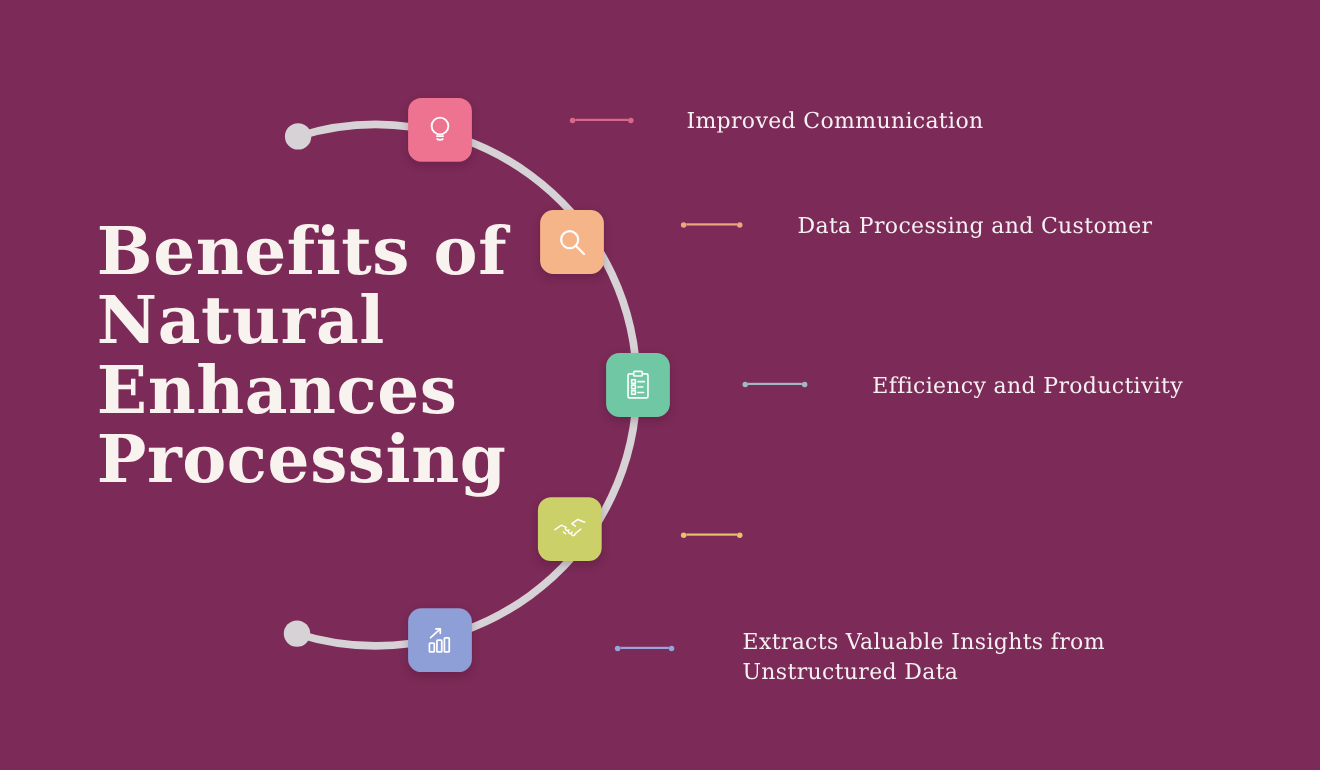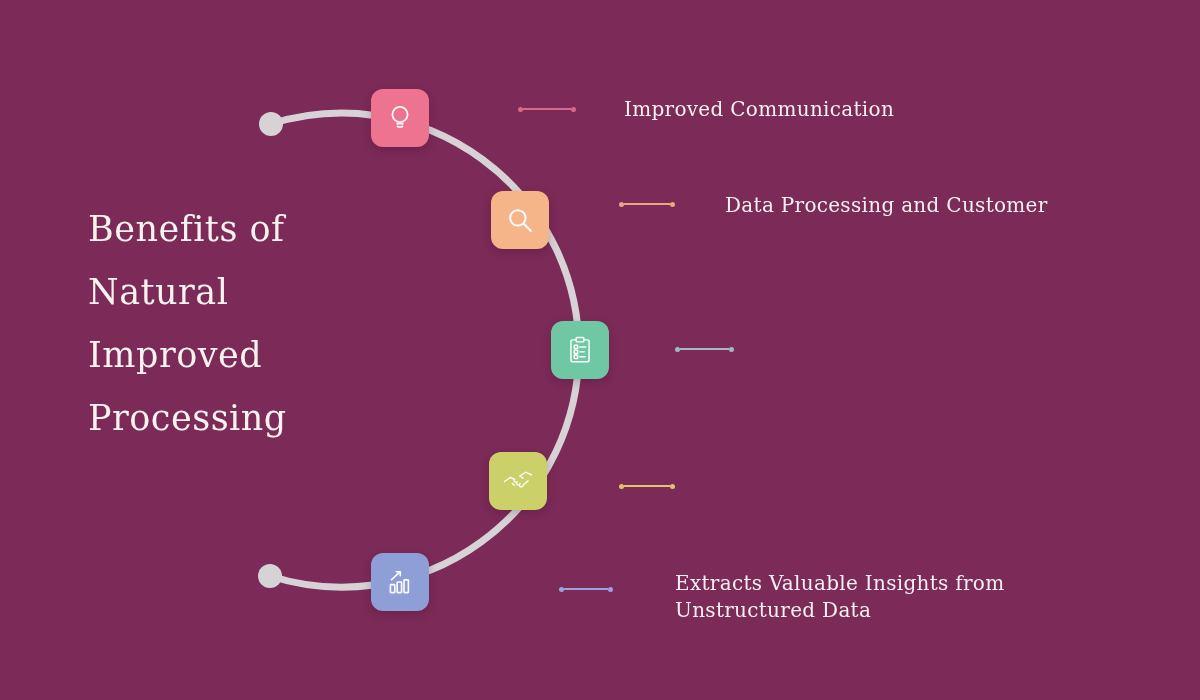--- a/index.html
+++ b/index.html
@@ -5,21 +5,21 @@
   html,body { margin:0; padding:0; }
   .canvas {
     position:relative; width:1200px; height:700px; overflow:hidden;
     background:#7c2a57;
     font-family:"DejaVu Serif", serif;
   }
   svg.arc-layer { position:absolute; left:0; top:0; z-index:1; }
 
   .title {
     position:absolute; left:88px; top:198px; z-index:2;
-    font-size:35px; font-weight:normal; line-height:63px;
+    font-size:60px; font-weight:bold; line-height:63px;
     color:#f8f3ee; letter-spacing:0.5px; margin:0;
   }
   .title span { display:block; }
 
   .icon-box {
     position:absolute; z-index:2; width:58px; height:58px; border-radius:12px;
     display:flex; align-items:center; justify-content:center;
     box-shadow:0 3px 8px rgba(40,10,30,.22);
   }
   .ib1 { left:371px; top:89px;  }
@@ -56,21 +56,21 @@
 
   <svg class="arc-layer" width="1200" height="700" viewBox="0 0 1200 700">
     <path d="M 271 124 A 237 237 0 1 1 270 576" fill="none" stroke-width="7" stroke-linecap="round" stroke="#d7d2d5"></path>
     <circle cx="271" cy="124" r="12" fill="#d7d2d5"></circle>
     <circle cx="270" cy="576" r="12" fill="#d7d2d5"></circle>
   </svg>
 
   <h1 class="title">
     <span>Benefits of</span>
     <span>Natural</span>
-    <span>Improved</span>
+    <span>Enhances</span>
     <span>Processing</span>
   </h1>
 
   <div class="icon-box ib1" style="background: rgb(238, 115, 145);">
     <svg width="32" height="32" viewBox="0 0 24 24" fill="none" stroke="#fdfdfd" stroke-width="1.3" stroke-linecap="round" stroke-linejoin="round">
       <circle cx="12" cy="9.4" r="5.7"></circle>
       <path d="M9.9 16.3 h4.2"></path>
       <path d="M10.2 18.3 c.5 .6 3.1 .6 3.6 0"></path>
     </svg>
   </div>
@@ -104,20 +104,21 @@
       <path d="M11.9 13.4 h3.4"></path>
       <rect x="7.7" y="15.8" width="2.5" height="2.5"></rect>
       <path d="M11.9 17.1 h4"></path>
     </svg>
   </div>
   <div class="connector cn3">
     <span class="dot" style="background: rgb(163, 184, 192);"></span>
     <span class="line" style="background: rgb(163, 184, 192);"></span>
     <span class="dot" style="background: rgb(163, 184, 192);"></span>
   </div>
+  <div class="label lb3">Efficiency and Productivity</div>
 
   <div class="icon-box ib4" style="background: rgb(203, 208, 105);">
     <svg width="36" height="36" viewBox="0 0 32 32" fill="none" stroke="#fdfdfd" stroke-width="1.2" stroke-linecap="round" stroke-linejoin="round">
       <path d="M28 10.5 L22.5 8.2 L17.8 11.6"></path>
       <path d="M17.8 11.6 L20.4 13.6"></path>
       <path d="M4 16.5 L9.3 12.8 L12.9 14.6"></path>
       <path d="M12.9 14.6 a1.6 1.6 0 1 0 2.5 2 a1.6 1.6 0 1 0 2.5 1.7 a1.6 1.6 0 1 0 2.5 1.4 l4.6 -3.8"></path>
       <path d="M10.9 18.3 l1.7 1.5"></path>
     </svg>
   </div>

